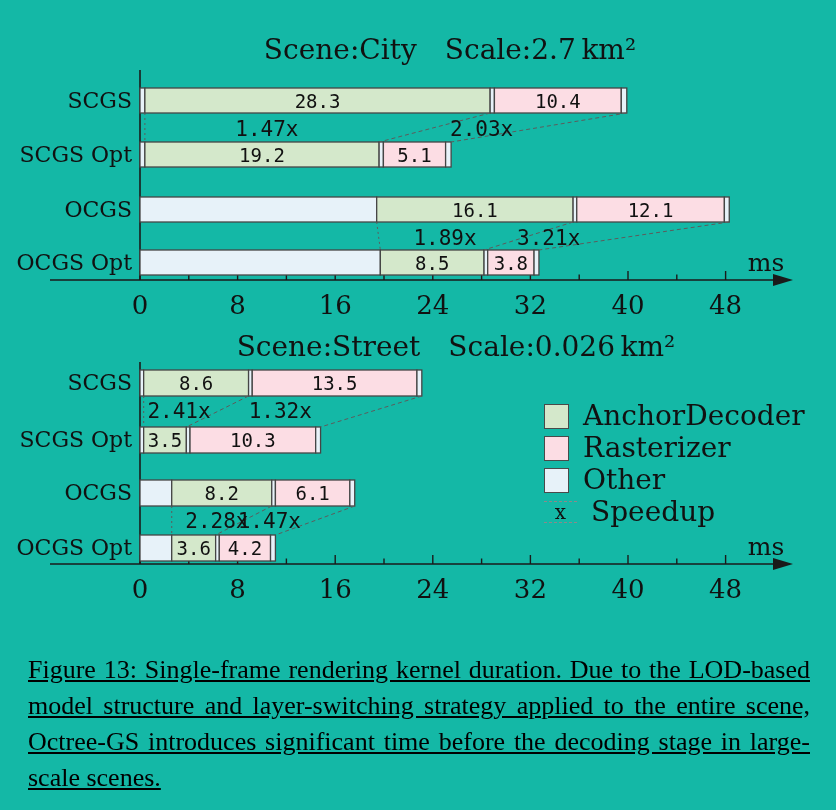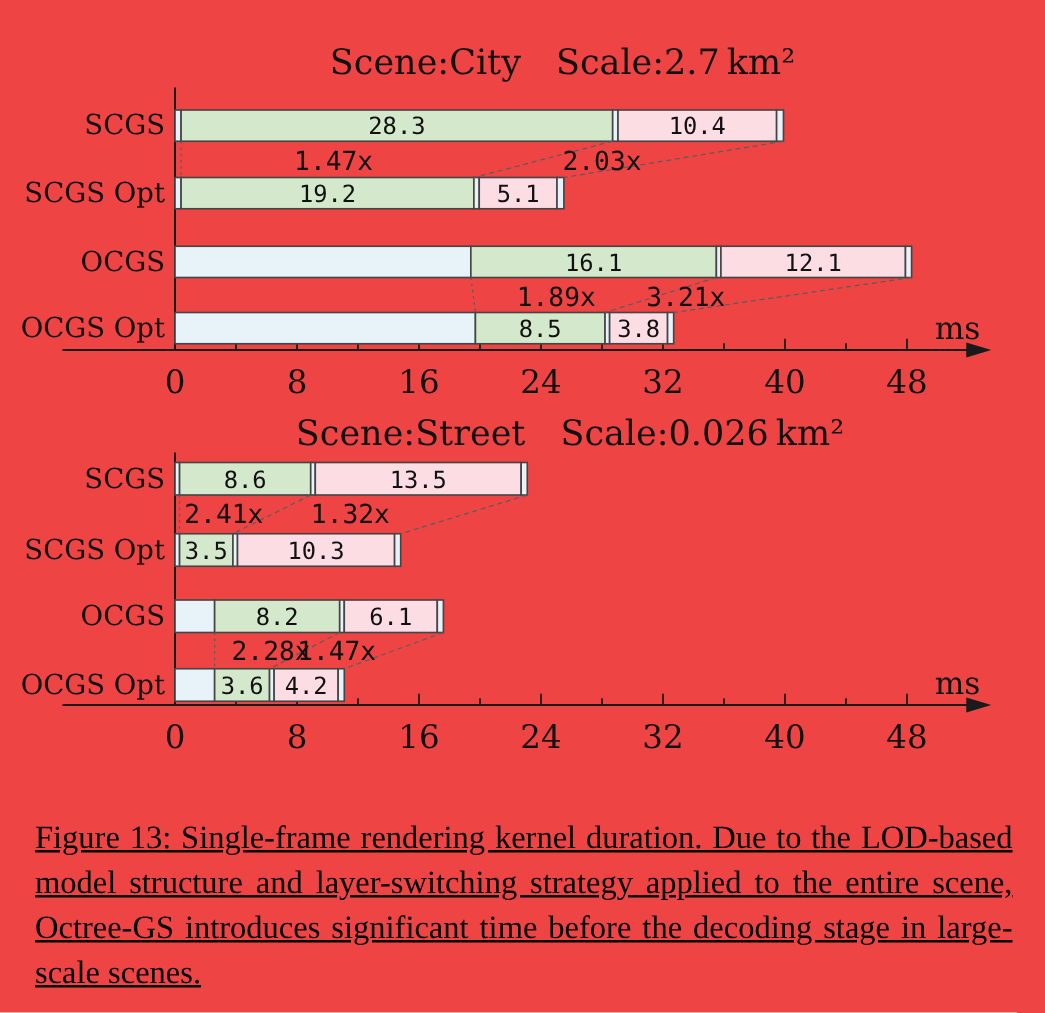--- a/index.html
+++ b/index.html
@@ -1,16 +1,16 @@
 <!DOCTYPE html>
 <html><head>
 <meta charset="utf-8">
 <style>
   html,body{margin:0;padding:0;background:#ffffff;}
-  .page{position:relative;width:836px;height:810px;background:#ef4444;overflow:hidden;
+  .page{position:relative;width:836px;height:810px;background:#14b8a6;overflow:hidden;
         font-family:"DejaVu Serif",serif;color:#111;}
   #charts-svg{position:absolute;left:0;top:0;}
   
   .legend{position:absolute;left:544px;top:402px;display:flex;flex-direction:column;gap:4px;}
   .legend-row{display:flex;align-items:center;height:28px;}
   .swatch{width:25px;height:25px;border:1.5px solid #4a4a4a;box-sizing:border-box;flex:0 0 auto;}
   .legend-label{font-size:28px;line-height:28px;margin-left:14px;white-space:nowrap;}
   .speedup-symbol{width:33px;height:22px;border-top:1.5px dashed #8a8a8a;border-bottom:1.5px dashed #8a8a8a;
         display:flex;align-items:center;justify-content:center;font-size:20px;box-sizing:border-box;flex:0 0 auto;}
   
@@ -153,16 +153,34 @@
       <line x1="421.82" y1="396" x2="320.56" y2="427" stroke-dasharray="4 3" stroke="#5c5c5c" stroke-width="1"></line>
       <text x="179.04" y="418" text-anchor="middle" font-size="21" fill="#111111" font-family="&quot;DejaVu Sans Mono&quot;, monospace">2.41x</text>
       <text x="280.29999999999995" y="418" text-anchor="middle" font-size="21" fill="#111111" font-family="&quot;DejaVu Sans Mono&quot;, monospace">1.32x</text>
       <line x1="171.72" y1="506" x2="171.72" y2="535" stroke-dasharray="2 3" stroke="#5c5c5c" stroke-width="1"></line>
       <line x1="271.76" y1="506" x2="215.64" y2="535" stroke-dasharray="4 3" stroke="#5c5c5c" stroke-width="1"></line>
       <line x1="354.71999999999997" y1="506" x2="275.41999999999996" y2="535" stroke-dasharray="4 3" stroke="#5c5c5c" stroke-width="1"></line>
       <text x="216.86" y="528" text-anchor="middle" font-size="21" fill="#111111" font-family="&quot;DejaVu Sans Mono&quot;, monospace">2.28x</text>
       <text x="269.32" y="528" text-anchor="middle" font-size="21" fill="#111111" font-family="&quot;DejaVu Sans Mono&quot;, monospace">1.47x</text>
     </svg>
 
+  <div class="legend">
+    <div class="legend-row">
+      <span class="swatch" style="background: rgb(212, 232, 203);"></span>
+      <span class="legend-label">AnchorDecoder</span>
+    </div>
+    <div class="legend-row">
+      <span class="swatch" style="background: rgb(252, 221, 228);"></span>
+      <span class="legend-label">Rasterizer</span>
+    </div>
+    <div class="legend-row">
+      <span class="swatch" style="background: rgb(231, 242, 249);"></span>
+      <span class="legend-label">Other</span>
+    </div>
+    <div class="legend-row">
+      <span class="speedup-symbol">x</span>
+      <span class="legend-label">Speedup</span>
+    </div>
+  </div>
 
   <p class="caption">Figure 13: Single-frame rendering kernel duration. Due to the LOD-based model structure and layer-switching strategy applied to the entire scene, Octree-GS introduces significant time before the decoding stage in large-scale scenes.</p>
 
 </div>
 
 </body></html>

